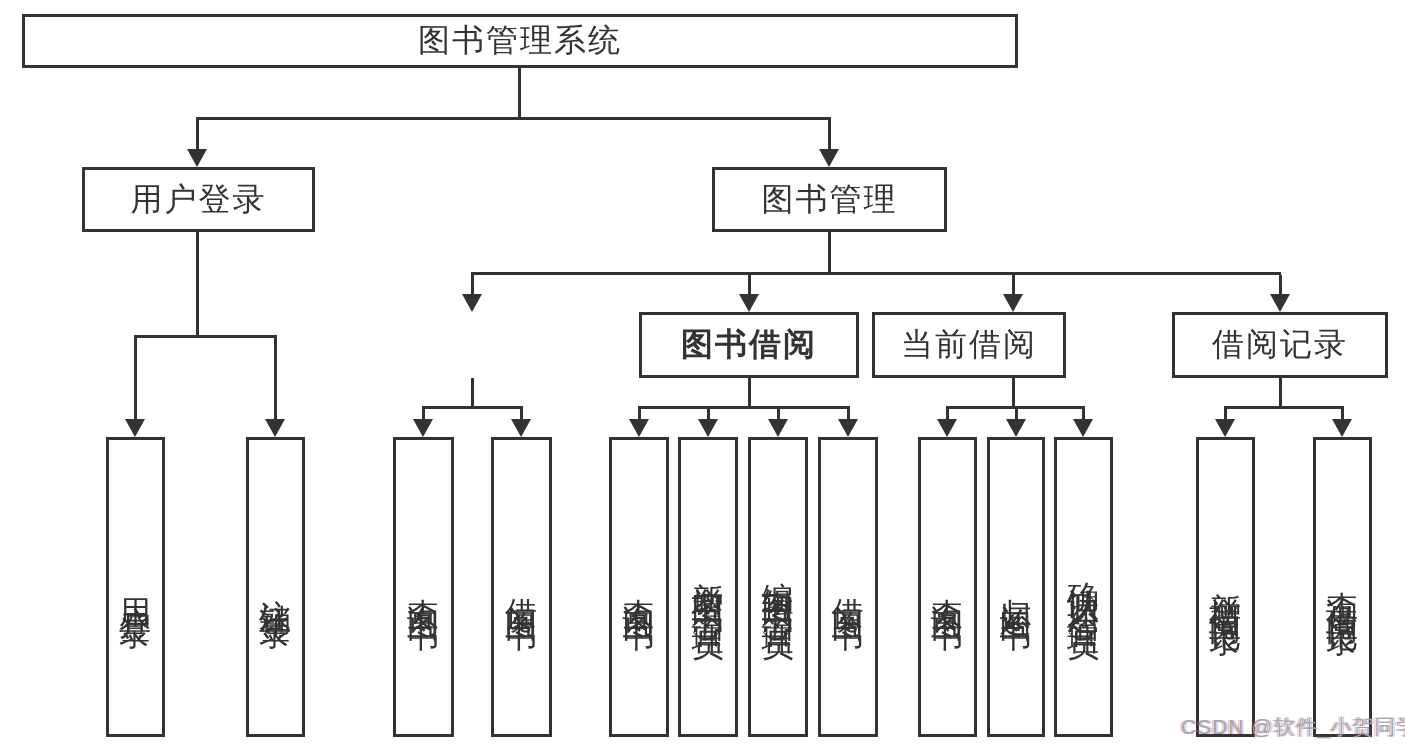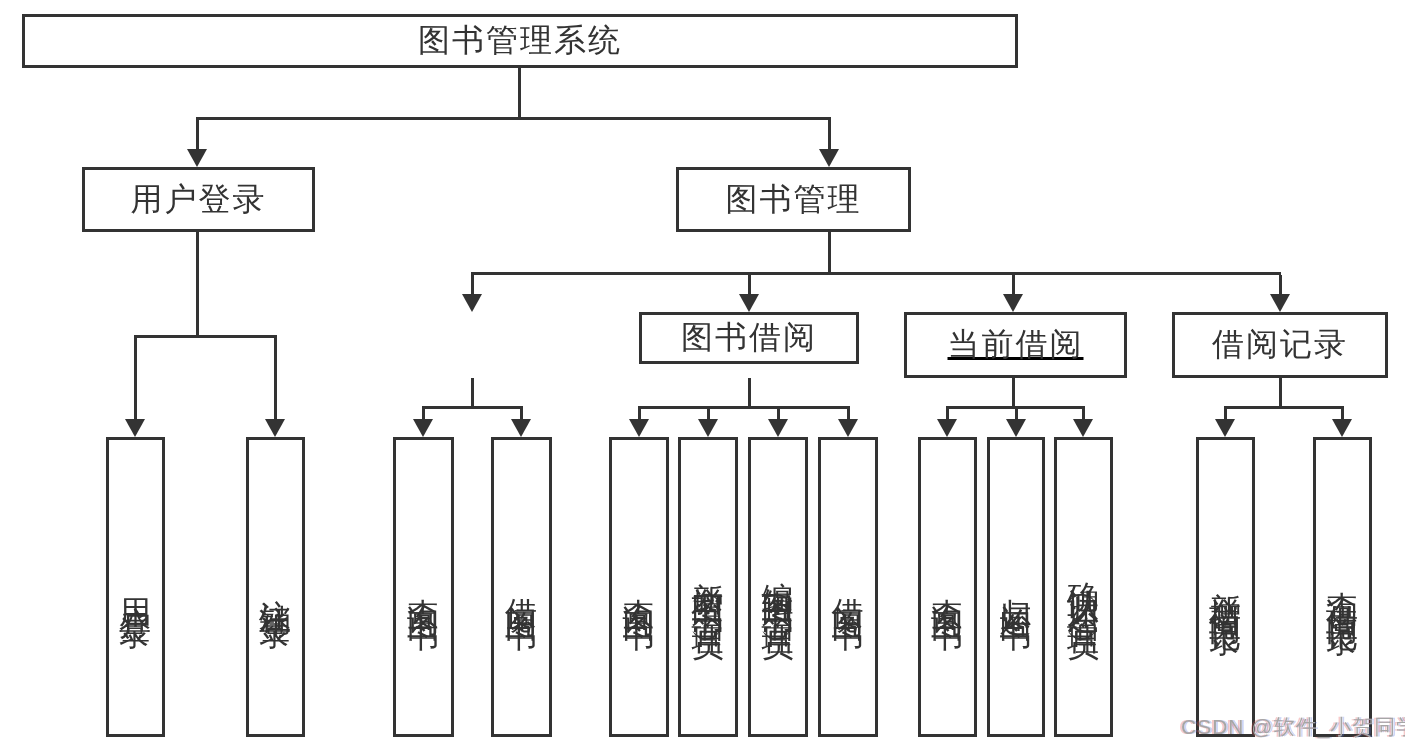--- a/index.html
+++ b/index.html
@@ -67,21 +67,21 @@
   <div class="vl" style="left:518px; top:68px; height:49px;"></div>
   <div class="hl" style="left:196px; top:117px; width:635px;"></div>
   <div class="vl" style="left:196px; top:120px; height:30px;"></div>
   <div class="ar" style="left:187px; top:149px;"></div>
   <div class="vl" style="left:828px; top:120px; height:30px;"></div>
   <div class="ar" style="left:819px; top:149px;"></div>
 
   <div class="box" style="left:82px; top:167px; width:233px; height:65px;">
     <span>用户登录</span>
   </div>
-  <div class="box" style="left:676px; top:167px; width:235px; height:65px;">
+  <div class="box" style="left:712px; top:167px; width:235px; height:65px;">
     <span>图书管理</span>
   </div>
 
   <div class="vl" style="left:196px; top:232px; height:105px;"></div>
   <div class="hl" style="left:134px; top:335px; width:143px;"></div>
   <div class="vl" style="left:134px; top:338px; height:82px;"></div>
   <div class="ar" style="left:125px; top:419px;"></div>
   <div class="vl" style="left:274px; top:338px; height:82px;"></div>
   <div class="ar" style="left:265px; top:419px;"></div>
 
@@ -89,24 +89,24 @@
   <div class="hl" style="left:471px; top:272px; width:810px;"></div>
   <div class="vl" style="left:471px; top:275px; height:20px;"></div>
   <div class="ar" style="left:462px; top:294px;"></div>
   <div class="vl" style="left:748px; top:275px; height:20px;"></div>
   <div class="ar" style="left:739px; top:294px;"></div>
   <div class="vl" style="left:1012px; top:275px; height:20px;"></div>
   <div class="ar" style="left:1003px; top:294px;"></div>
   <div class="vl" style="left:1279px; top:275px; height:20px;"></div>
   <div class="ar" style="left:1270px; top:294px;"></div>
 
-  <div class="box" style="left:639px; top:312px; width:220px; height:52px;">
+  <div class="box" style="left:639px; top:312px; width:220px; height:66px;font-weight:bold;">
     <span>图书借阅</span>
   </div>
-  <div class="box" style="left:904px; top:312px; width:223px; height:66px;text-decoration:underline;">
+  <div class="box" style="left:872px; top:312px; width:194px; height:66px;">
     <span>当前借阅</span>
   </div>
   <div class="box" style="left:1172px; top:312px; width:216px; height:66px;">
     <span>借阅记录</span>
   </div>
 
   <div class="vl" style="left:471px; top:378px; height:30px;"></div>
   <div class="hl" style="left:422px; top:406px; width:101px;"></div>
   <div class="vl" style="left:422px; top:409px; height:11px;"></div>
   <div class="ar" style="left:413px; top:419px;"></div>

